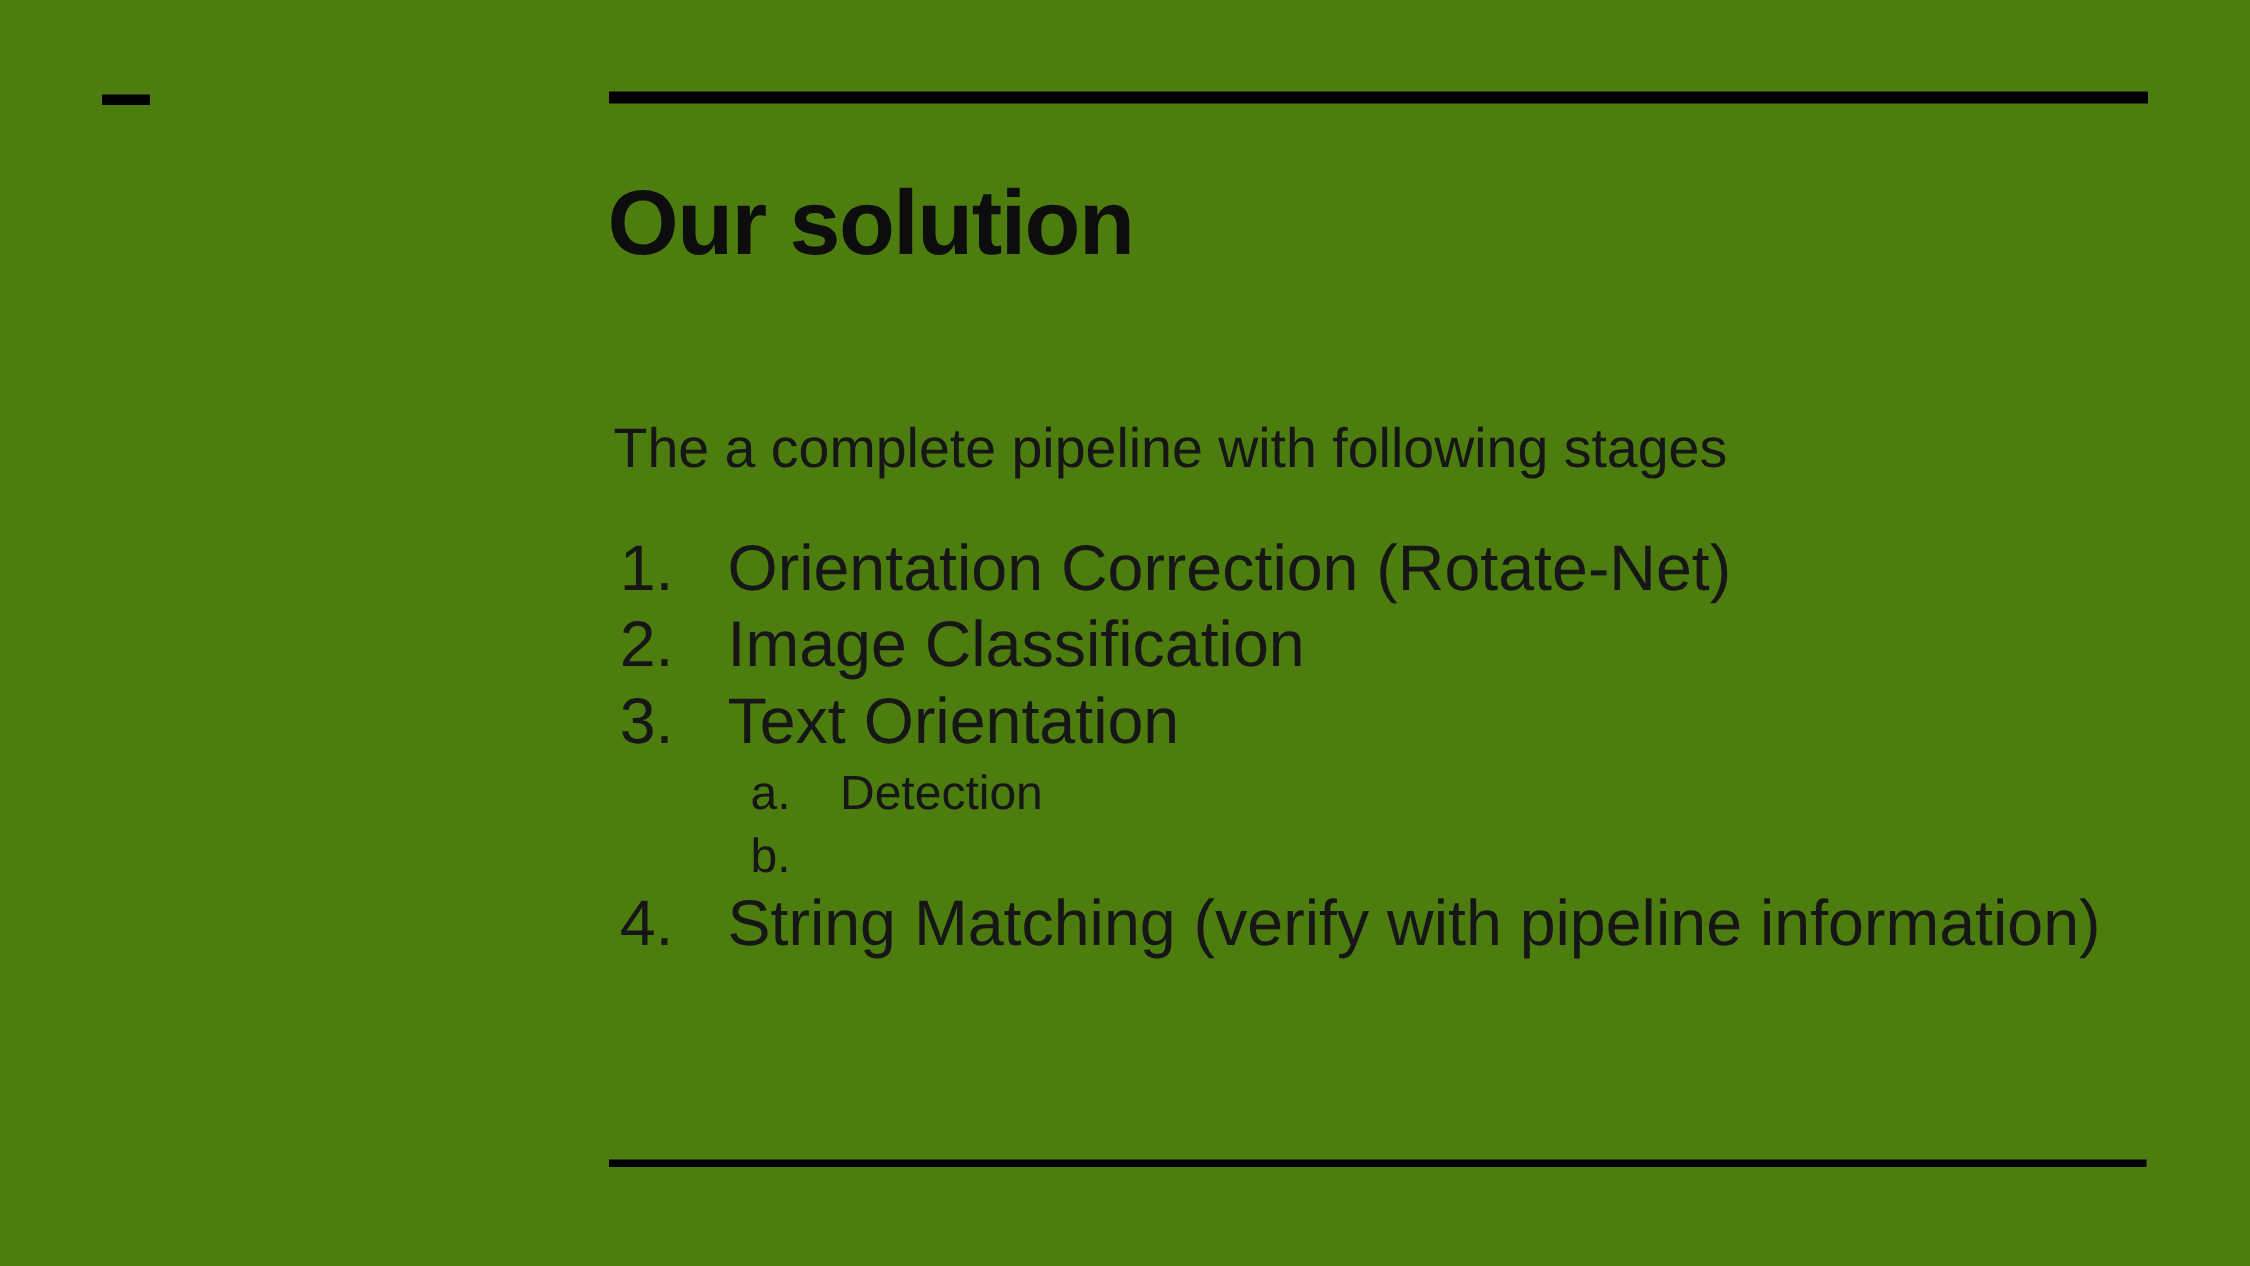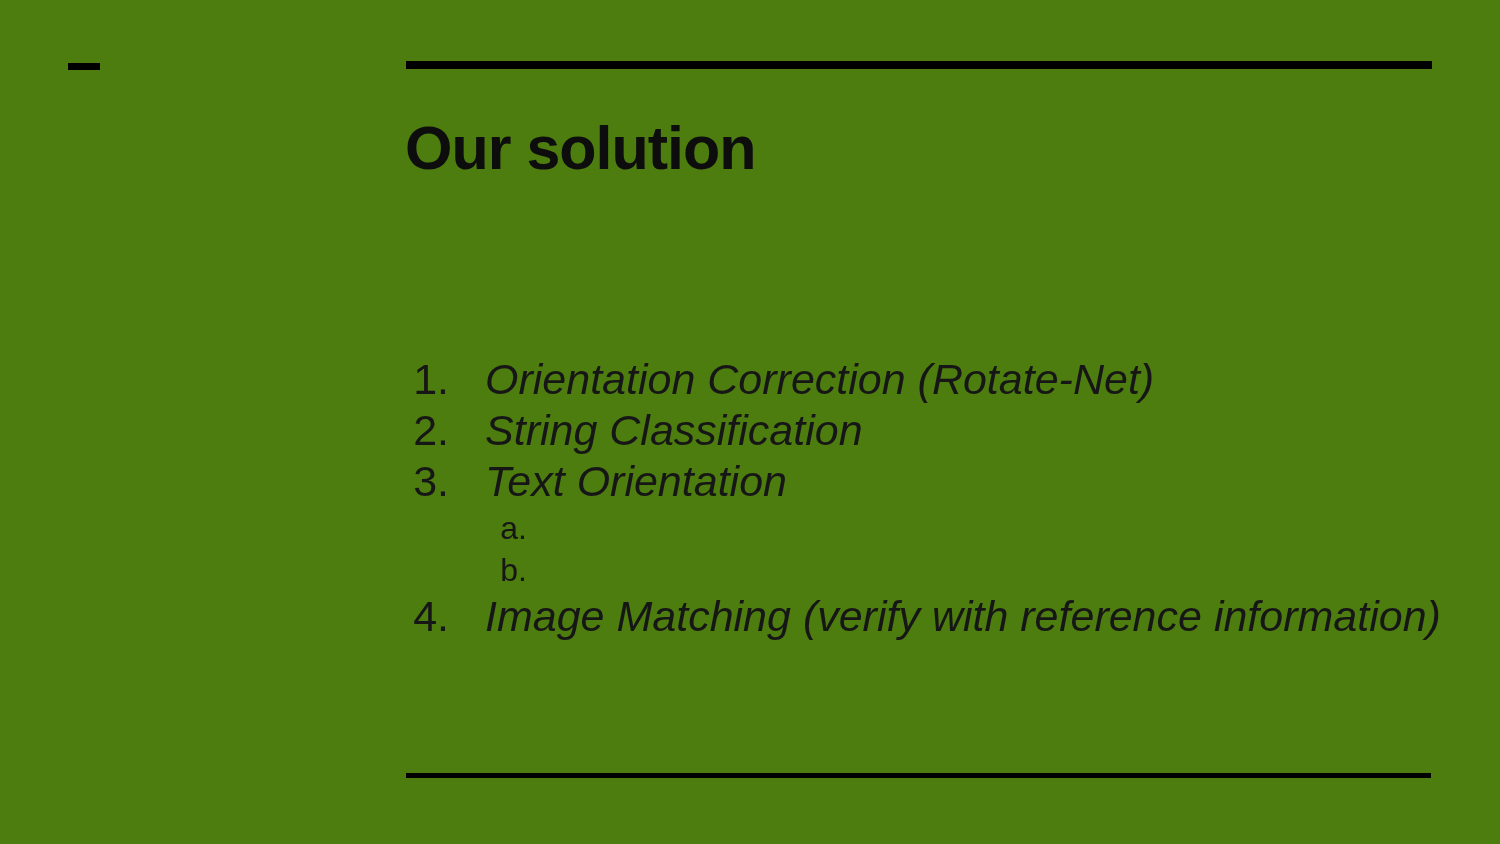--- a/index.html
+++ b/index.html
@@ -90,62 +90,63 @@
   .row.main .marker {
     width: 76px;
     padding-right: 36px;
   }
   .row.sub .marker {
     width: 151px;
     padding-right: 33px;
   }
   .row .text {
     flex: 0 0 auto;
-    font-style: italic;
   }
 </style>
 </head>
 <body>
 
 <div class="slide">
 
   <div class="corner-dash"></div>
 
   <div class="rule top"></div>
 
   <h1 class="title">Our solution</h1>
 
+  <p class="intro">The a complete pipeline with following stages</p>
 
   <div class="list">
 
     <div class="row main">
       <span class="marker">1.</span>
       <span class="text">Orientation Correction (Rotate-Net)</span>
     </div>
 
     <div class="row main">
       <span class="marker">2.</span>
-      <span class="text">String Classification</span>
+      <span class="text">Image Classification</span>
     </div>
 
     <div class="row main">
       <span class="marker">3.</span>
       <span class="text">Text Orientation</span>
     </div>
 
     <div class="row sub">
       <span class="marker">a.</span>
+      <span class="text">Detection</span>
     </div>
 
     <div class="row sub">
       <span class="marker">b.</span>
     </div>
 
     <div class="row main">
       <span class="marker">4.</span>
-      <span class="text">Image Matching (verify with reference information)</span>
+      <span class="text">String Matching (verify with pipeline information)</span>
     </div>
 
   </div>
 
   <div class="rule bottom"></div>
 
 </div>
 
 </body></html>

